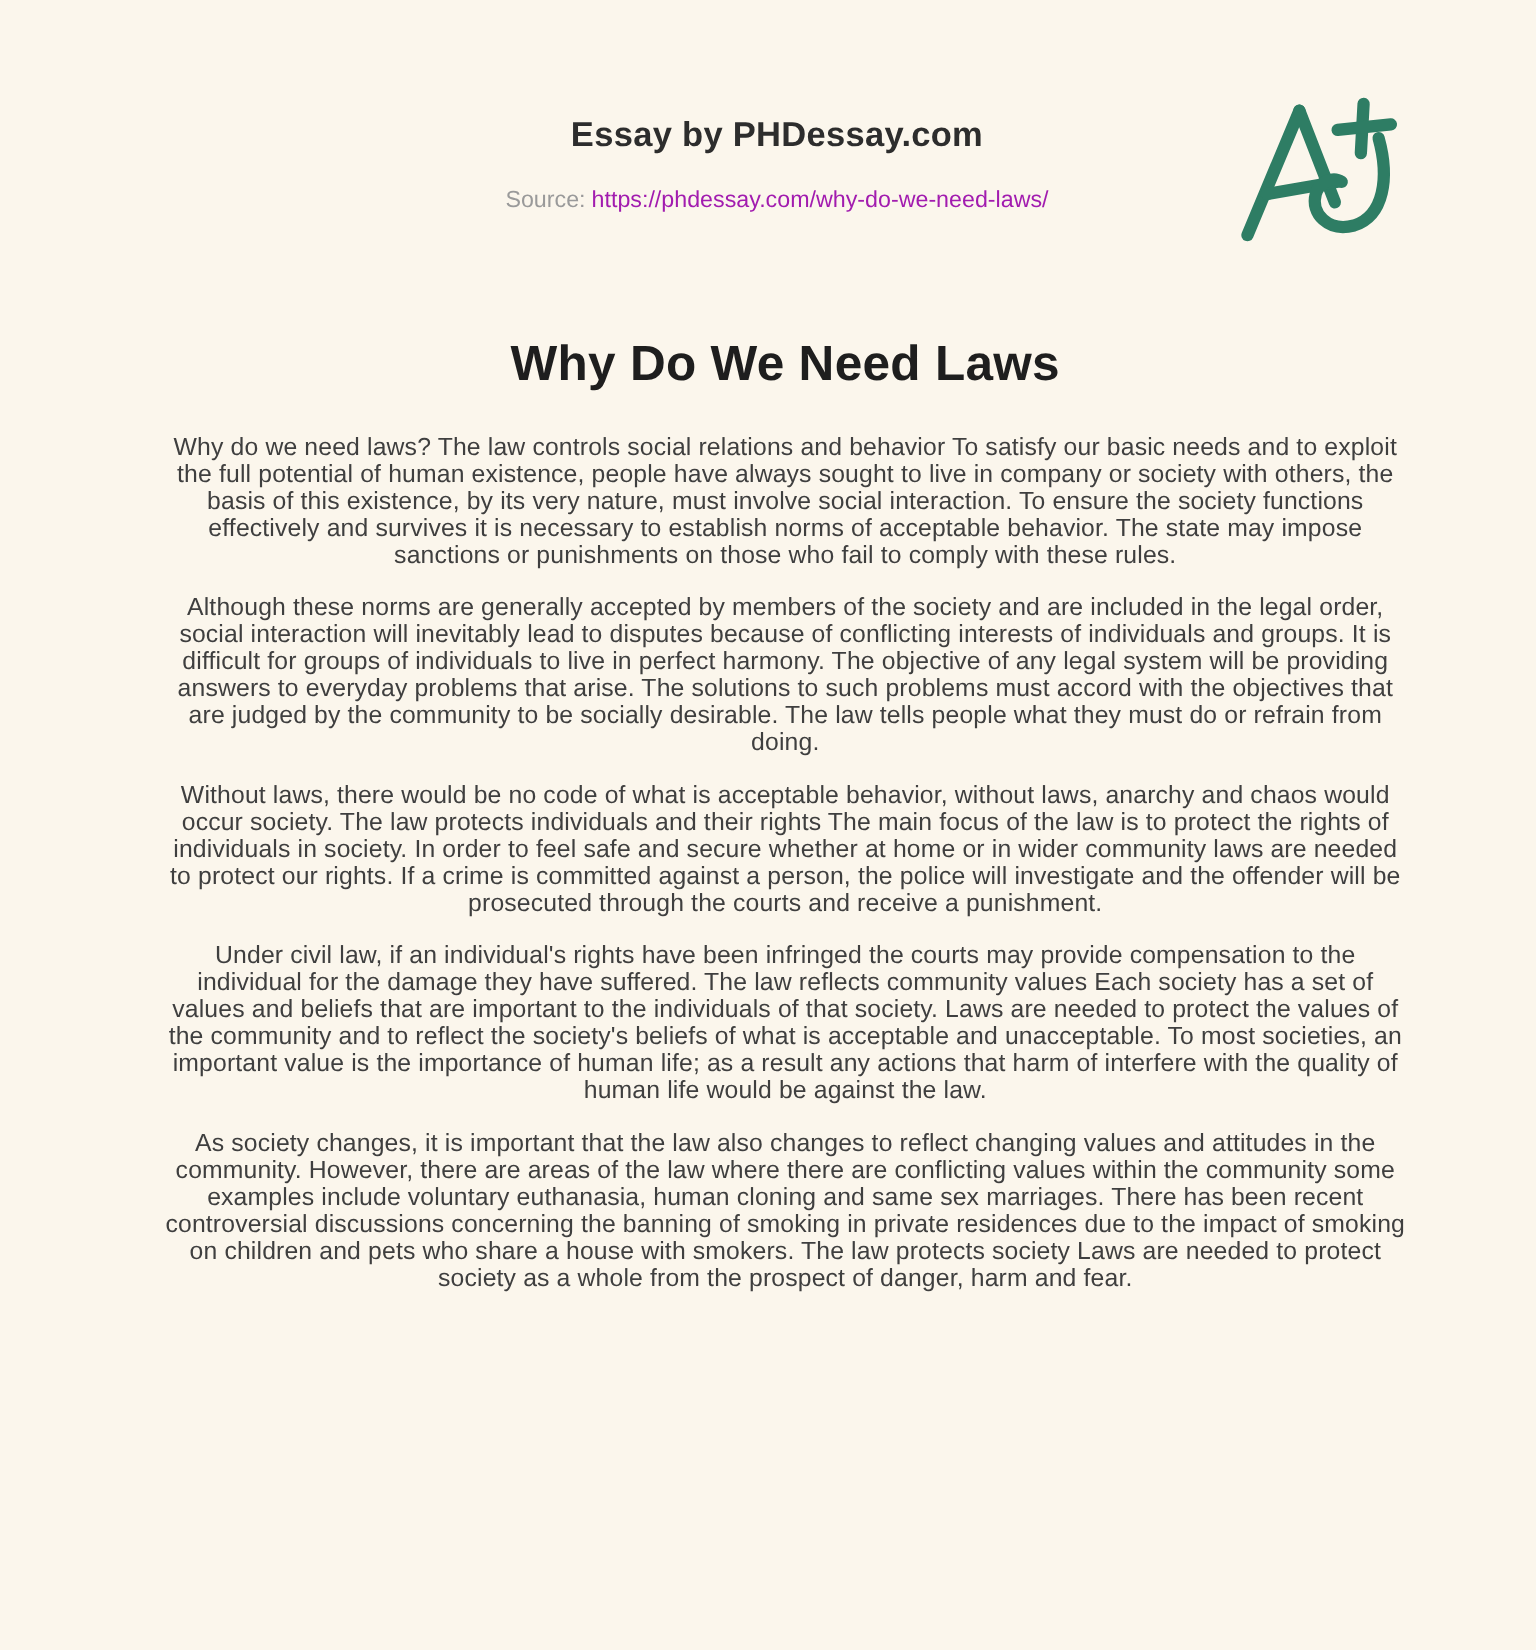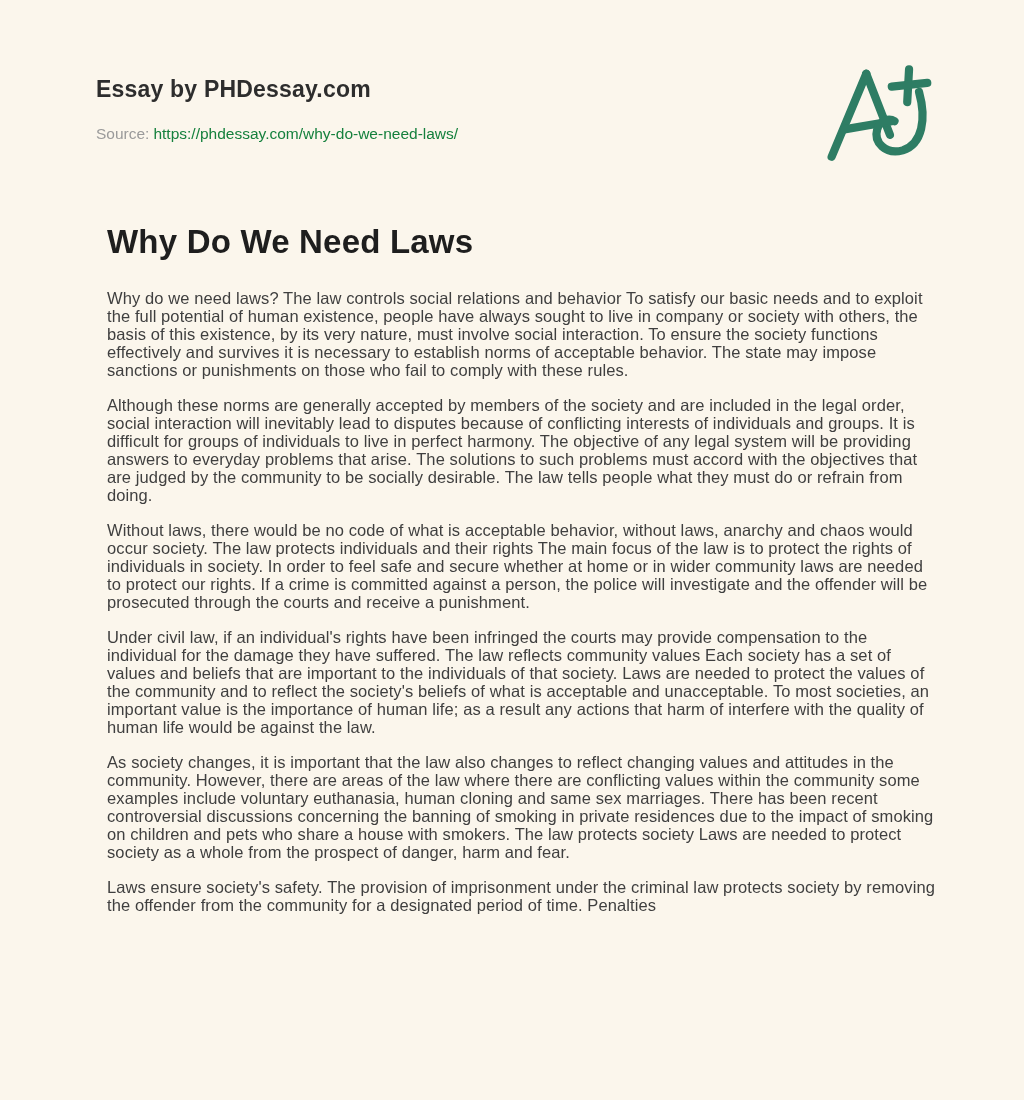--- a/index.html
+++ b/index.html
@@ -8,20 +8,21 @@
     height: 1100px;
     overflow: hidden;
     background: #fbf6ec;
     font-family: "Liberation Sans", sans-serif;
   }
   .page {
     position: relative;
     width: 1024px;
     height: 1100px;
     background: #fbf6ec;
+    text-align: center;
   }
   .content {
     position: absolute;
     left: 96px;
     right: 84px;
     top: 0;
   }
   .header {
     position: relative;
     padding-top: 76px;
@@ -34,21 +35,21 @@
   }
   .source-line {
     margin-top: 22px;
     font-size: 15.5px;
   }
   .source-label {
     color: #9a9a9a;
     margin-right: 4px;
   }
   .source-link {
-    color: #15803d;
+    color: #a21caf;
     text-decoration: none;
     cursor: pointer;
   }
   .logo {
     position: absolute;
     top: 62px;
     right: 0px;
     width: 122px;
     height: 102px;
   }
@@ -108,18 +109,17 @@
 
     <div class="article">
       <h1 class="title">Why Do We Need Laws</h1>
 
       <div class="essay-body">
           <p>Why do we need laws? The law controls social relations and behavior To satisfy our basic needs and to exploit the full potential of human existence, people have always sought to live in company or society with others, the basis of this existence, by its very nature, must involve social interaction. To ensure the society functions effectively and survives it is necessary to establish norms of acceptable behavior. The state may impose sanctions or punishments on those who fail to comply with these rules.</p>
           <p>Although these norms are generally accepted by members of the society and are included in the legal order, social interaction will inevitably lead to disputes because of conflicting interests of individuals and groups. It is difficult for groups of individuals to live in perfect harmony. The objective of any legal system will be providing answers to everyday problems that arise. The solutions to such problems must accord with the objectives that are judged by the community to be socially desirable. The law tells people what they must do or refrain from doing.</p>
           <p>Without laws, there would be no code of what is acceptable behavior, without laws, anarchy and chaos would occur society. The law protects individuals and their rights The main focus of the law is to protect the rights of individuals in society. In order to feel safe and secure whether at home or in wider community laws are needed to protect our rights. If a crime is committed against a person, the police will investigate and the offender will be prosecuted through the courts and receive a punishment.</p>
           <p>Under civil law, if an individual's rights have been infringed the courts may provide compensation to the individual for the damage they have suffered. The law reflects community values Each society has a set of values and beliefs that are important to the individuals of that society. Laws are needed to protect the values of the community and to reflect the society's beliefs of what is acceptable and unacceptable. To most societies, an important value is the importance of human life; as a result any actions that harm of interfere with the quality of human life would be against the law.</p>
           <p>As society changes, it is important that the law also changes to reflect changing values and attitudes in the community. However, there are areas of the law where there are conflicting values within the community some examples include voluntary euthanasia, human cloning and same sex marriages. There has been recent controversial discussions concerning the banning of smoking in private residences due to the impact of smoking on children and pets who share a house with smokers. The law protects society Laws are needed to protect society as a whole from the prospect of danger, harm and fear.</p>
-          <p>Laws ensure society's safety. The provision of imprisonment under the criminal law protects society by removing the offender from the community for a designated period of time. Penalties</p>
         </div>
     </div>
 
   </div>
 </div>
 
 </body></html>

